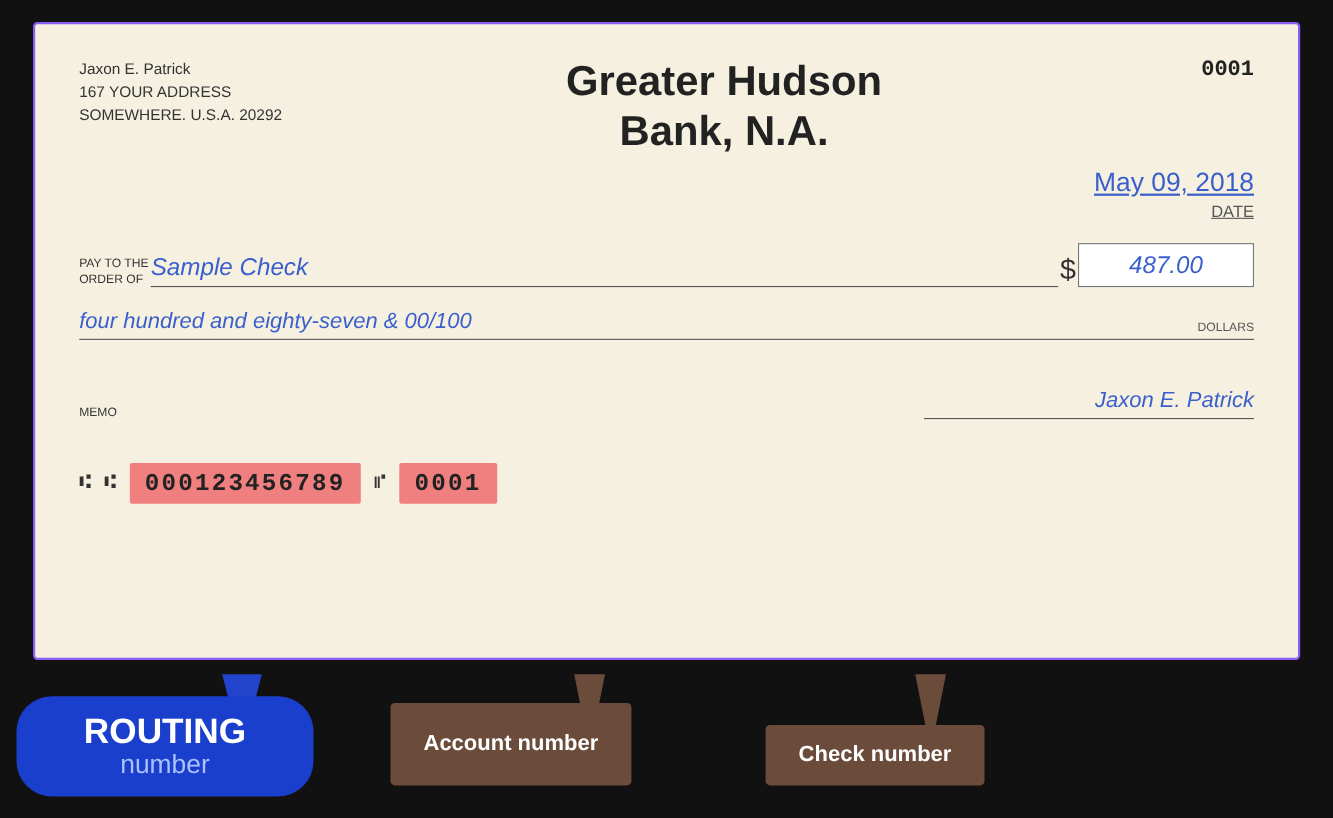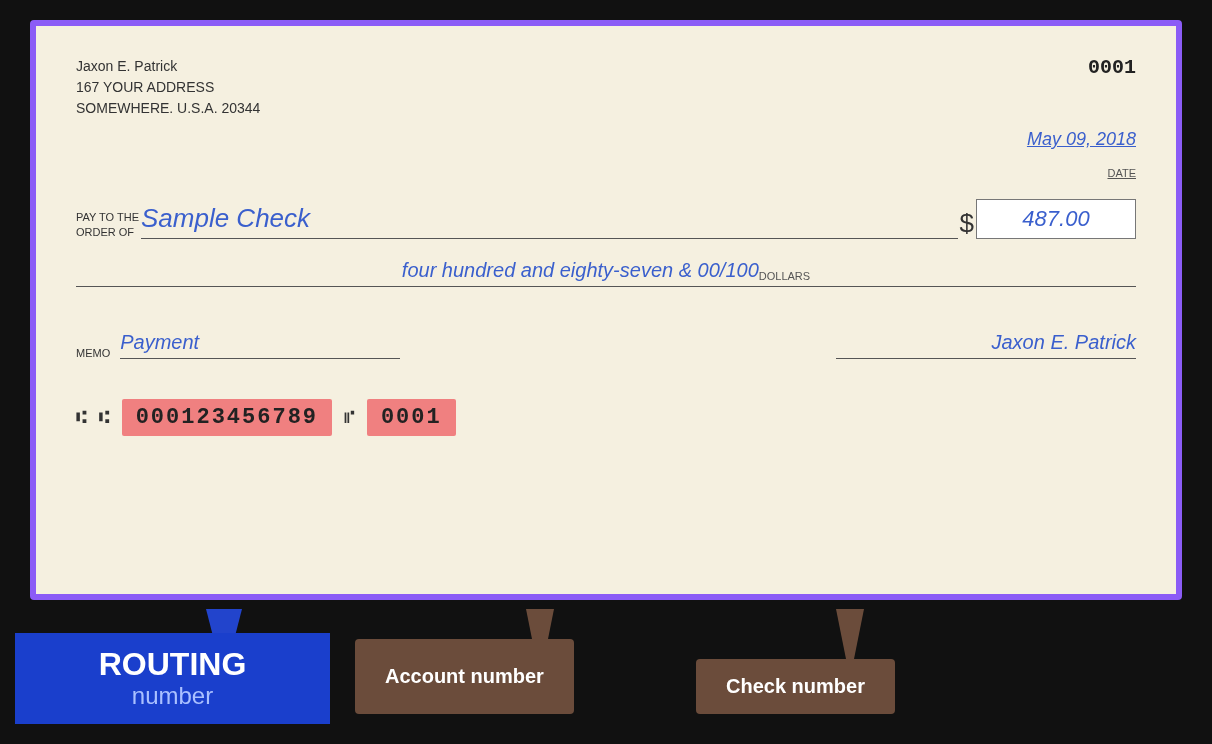--- a/index.html
+++ b/index.html
@@ -19,21 +19,21 @@
       top: 20px;
       left: 30px;
       right: 30px;
       height: 580px;
     }
 
     .check {
       width: 100%;
       height: 100%;
       background-color: #f5f0e0;
-      border: 6px solid #8b5cf6;
+      border: 2px solid #8b5cf6;
       border-radius: 4px;
       padding: 30px 40px 20px 40px;
       position: relative;
     }
 
     
     .check-header {
       display: flex;
       justify-content: space-between;
       align-items: flex-start;
@@ -71,31 +71,30 @@
       justify-content: flex-end;
       align-items: flex-end;
       margin-bottom: 20px;
     }
 
     .date-container {
       text-align: right;
     }
 
     .date-value {
-      font-size: 18px;
+      font-size: 24px;
       color: #3a5fcd;
       text-decoration: underline;
-      font-style: italic;
     }
 
     .date-label {
-      font-size: 11px;
+      font-size: 15px;
       color: #555;
       text-align: right;
-      margin-top: 17px;
+      margin-top: 3px;
       text-decoration: underline;
     }
 
     
     .pay-row {
       display: flex;
       align-items: flex-end;
       margin-bottom: 20px;
       gap: 2px;
     }
@@ -104,21 +103,21 @@
       font-size: 11px;
       color: #333;
       line-height: 1.3;
       flex-shrink: 0;
     }
 
     .payee-line {
       flex: 1;
       border-bottom: 1px solid #555;
       padding-bottom: 4px;
-      font-size: 26px;
+      font-size: 22px;
       color: #3a5fcd;
       font-style: italic;
     }
 
     .dollar-sign {
       font-size: 26px;
       color: #333;
       flex-shrink: 0;
     }
 
@@ -130,21 +129,21 @@
       color: #3a5fcd;
       font-style: italic;
       min-width: 160px;
       text-align: center;
     }
 
     
     .written-amount-row {
       display: flex;
       align-items: flex-end;
-      justify-content: center;
+      justify-content: space-between;
       margin-bottom: 30px;
       border-bottom: 1px solid #555;
       padding-bottom: 4px;
     }
 
     .written-amount {
       font-size: 20px;
       color: #3a5fcd;
       font-style: italic;
     }
@@ -256,22 +255,23 @@
     }
 
     
     .routing-label {
       position: absolute;
       bottom: 20px;
       left: 15px;
       background-color: #1a3fcc;
       color: white;
       padding: 14px 22px;
-      width: 315px;
+      width: 270px;
       text-align: center;
+      border-radius: 32px;
     }
 
     .routing-label .routing-big {
       font-size: 32px;
       font-weight: 900;
       display: block;
       line-height: 1.1;
     }
 
     .routing-label .routing-small {
@@ -307,22 +307,23 @@
 </head>
 <body>
 
 <div class="check-wrapper">
   <div class="check">
 
     <div class="check-header">
       <div class="address-block">
         <div>Jaxon E. Patrick</div>
         <div>167 YOUR ADDRESS</div>
-        <div>SOMEWHERE. U.S.A. 20344</div>
+        <div>SOMEWHERE. U.S.A. 20292</div>
       </div>
+      <div class="bank-name">Greater Hudson<br>Bank, N.A.</div>
       <div class="check-number-top">0001</div>
     </div>
 
     <div class="date-row">
       <div class="date-container">
         <div class="date-value">May 09, 2018</div>
         <div class="date-label">DATE</div>
       </div>
     </div>
 
@@ -334,21 +335,20 @@
     </div>
 
     <div class="written-amount-row">
       <div class="written-amount">four hundred and eighty-seven &amp; 00/100</div>
       <div class="dollars-label">DOLLARS</div>
     </div>
 
     <div class="memo-sig-row">
       <div class="memo-section">
         <div class="memo-label">MEMO</div>
-        <div class="memo-line">Payment</div>
       </div>
       <div class="signature-line">Jaxon E. Patrick</div>
     </div>
 
     <div class="micr-row">
       <span class="micr-symbol">⑆</span>
       <span class="micr-symbol">⑆</span>
       <span class="micr-highlight">000123456789</span>
       <span class="micr-symbol">⑈</span>
       <span class="micr-highlight">0001</span>

